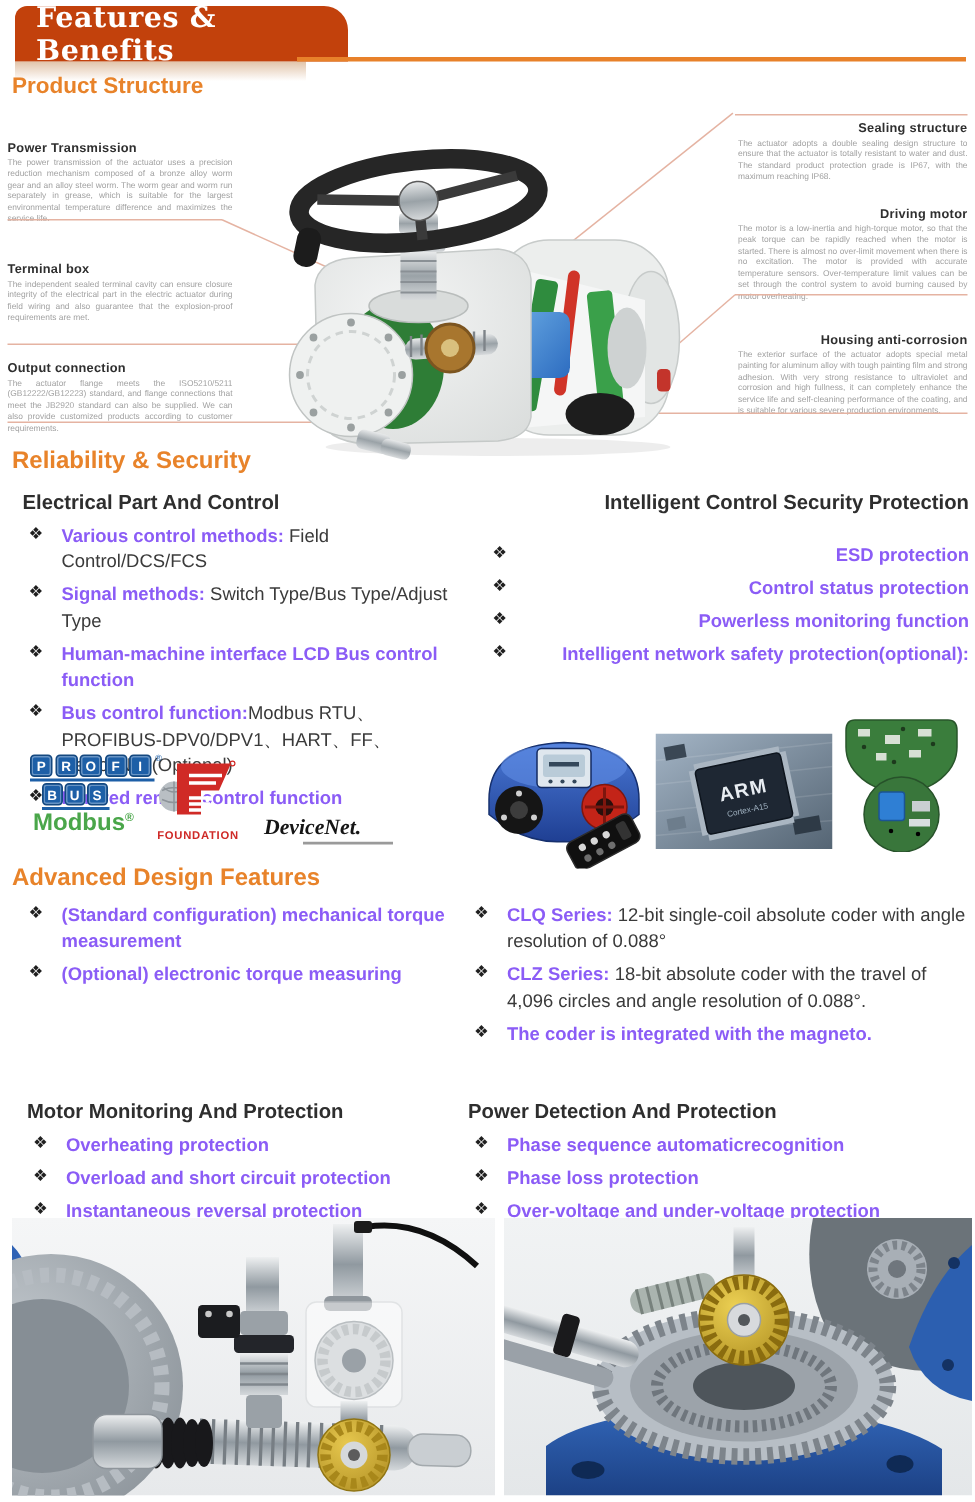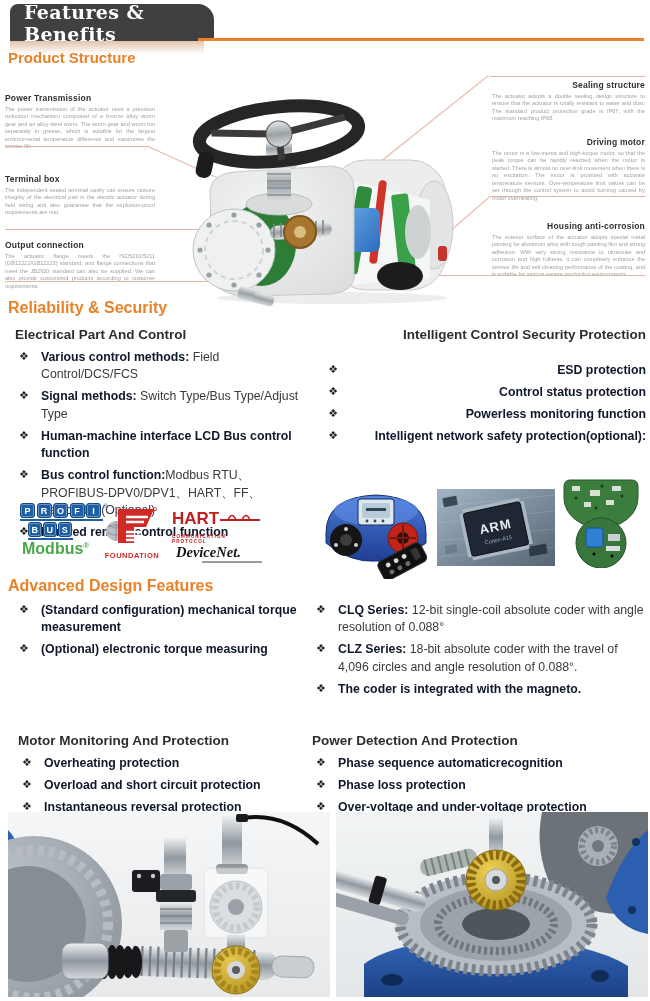--- a/index.html
+++ b/index.html
@@ -1,21 +1,21 @@
 <!DOCTYPE html>
 <html><head>
 <meta charset="utf-8">
 <style>
   html,body{margin:0;padding:0;background:#ffffff;}
   .page{position:relative;width:650px;height:1001px;background:#fff;overflow:hidden;
         font-family:"Liberation Sans",sans-serif;color:#3f3f3f;}
   .abs{position:absolute;}
 
   
-  .banner{left:10px;top:4px;width:204px;height:37px;background:#404040;
+  .banner{left:10px;top:4px;width:222px;height:37px;background:#c2410c;
           border-radius:8px 16px 0 0;display:flex;align-items:center;padding-left:14px;box-sizing:border-box;}
   .banner-title{font-family:"DejaVu Serif",serif;font-weight:bold;font-size:19px;color:#fff;letter-spacing:.4px;}
   .banner-reflect{left:10px;top:41px;width:194px;height:13px;
           background:linear-gradient(to bottom,rgba(196,137,84,.5),rgba(255,255,255,0));}
   .rule{left:198px;top:38px;width:446px;height:3px;background:#e8812a;}
 
   .h-orange{font-weight:bold;color:#e8832a;}
   .h1{font-size:15px;}
   .h2{font-size:16px;}
 
@@ -25,21 +25,21 @@
   .co-right .co-title{text-align:right;}
   .lead{background:#e5b3a2;height:1px;}
   .diag{transform-origin:left center;}
   .arr{width:0;height:0;border-style:solid;}
 
   
   .colhead{font-size:13.5px;font-weight:bold;color:#2e2e2e;margin-bottom:7px;}
   .li{display:flex;margin-bottom:4.5px;line-height:1.42;}
   .blt{width:26px;flex:0 0 26px;font-size:11px;color:#1f1f1f;padding-left:4px;box-sizing:border-box;}
   .litx{flex:1;font-size:12.3px;color:#3a3a3a;}
-  .b{font-weight:bold;color:#0f172a;}
+  .b{font-weight:bold;color:#8b5cf6;}
 
   
   .pb-row{display:flex;}
   .pb-cell{width:13px;height:13px;background:#1d5fa7;border-radius:3px;margin-right:1.5px;
            color:#fff;font-size:9px;font-weight:bold;display:flex;align-items:center;justify-content:center;
            border:1px solid #15487f;box-shadow:inset 0 0 0 1px #ffffff55;}
   .pb-mark{font-size:6px;color:#1d5fa7;margin-left:1px;}
   .modbus{font-size:16px;font-weight:bold;color:#4aa64a;}
   .modbus sup{font-size:8px;}
   .foundation-txt{font-size:7.5px;font-weight:bold;color:#cf2a27;letter-spacing:.5px;}
@@ -249,28 +249,20 @@
     <svg width="56" height="42" viewBox="0 0 56 42">
       <circle cx="12" cy="26" r="10" fill="#b9bfc4"></circle>
       <path d="M4,22 Q12,18 20,22 M4,28 Q12,32 20,28 M12,16 L12,36 M5,20 Q12,26 19,20" stroke="#8d949a" stroke-width="1" fill="none"></path>
       <path d="M14,4 L50,4 L42,22 L30,22 L30,38 L14,38 Z" fill="#d02a26"></path>
       <path d="M22,12 L44,12 M22,17 L40,17 M22,27 L38,27 M22,31 L36,31 M22,35 L34,35" stroke="#fff" stroke-width="2.4"></path>
       <circle cx="51" cy="4" r="1.6" fill="none" stroke="#d02a26" stroke-width=".8"></circle>
     </svg>
     <div class="foundation-txt">FOUNDATION</div>
   </div>
 
-  <div class="abs" style="left:172px;top:508px;width:90px;">
-    <svg width="90" height="22" viewBox="0 0 90 22">
-      <text x="0" y="16" font-family="Liberation Sans,sans-serif" font-size="17" font-weight="bold" fill="#c02020">HART</text>
-      <path d="M48,12 L88,12" stroke="#c02020" stroke-width="2"></path>
-      <path d="M56,12 q4,-9 8,0 M70,12 q4,-9 8,0" stroke="#c02020" stroke-width="1.6" fill="none"></path>
-    </svg>
-    <div class="hart-sub">COMMUNICATION PROTOCOL</div>
-  </div>
   <div class="abs devicenet" style="left:176px;top:544px;">
     <span>DeviceNet.</span>
     <svg width="60" height="4" viewBox="0 0 60 4" style="display:block;margin-left:26px;">
       <rect x="0" y="0" width="60" height="2" fill="#9a9a9a"></rect>
     </svg>
   </div>
 
   <svg class="abs photo" style="left:318px;top:483px;" width="116" height="96" viewBox="0 0 116 96">
     <defs>
       <linearGradient id="actblue" x1="0" y1="0" x2="0" y2="1">

